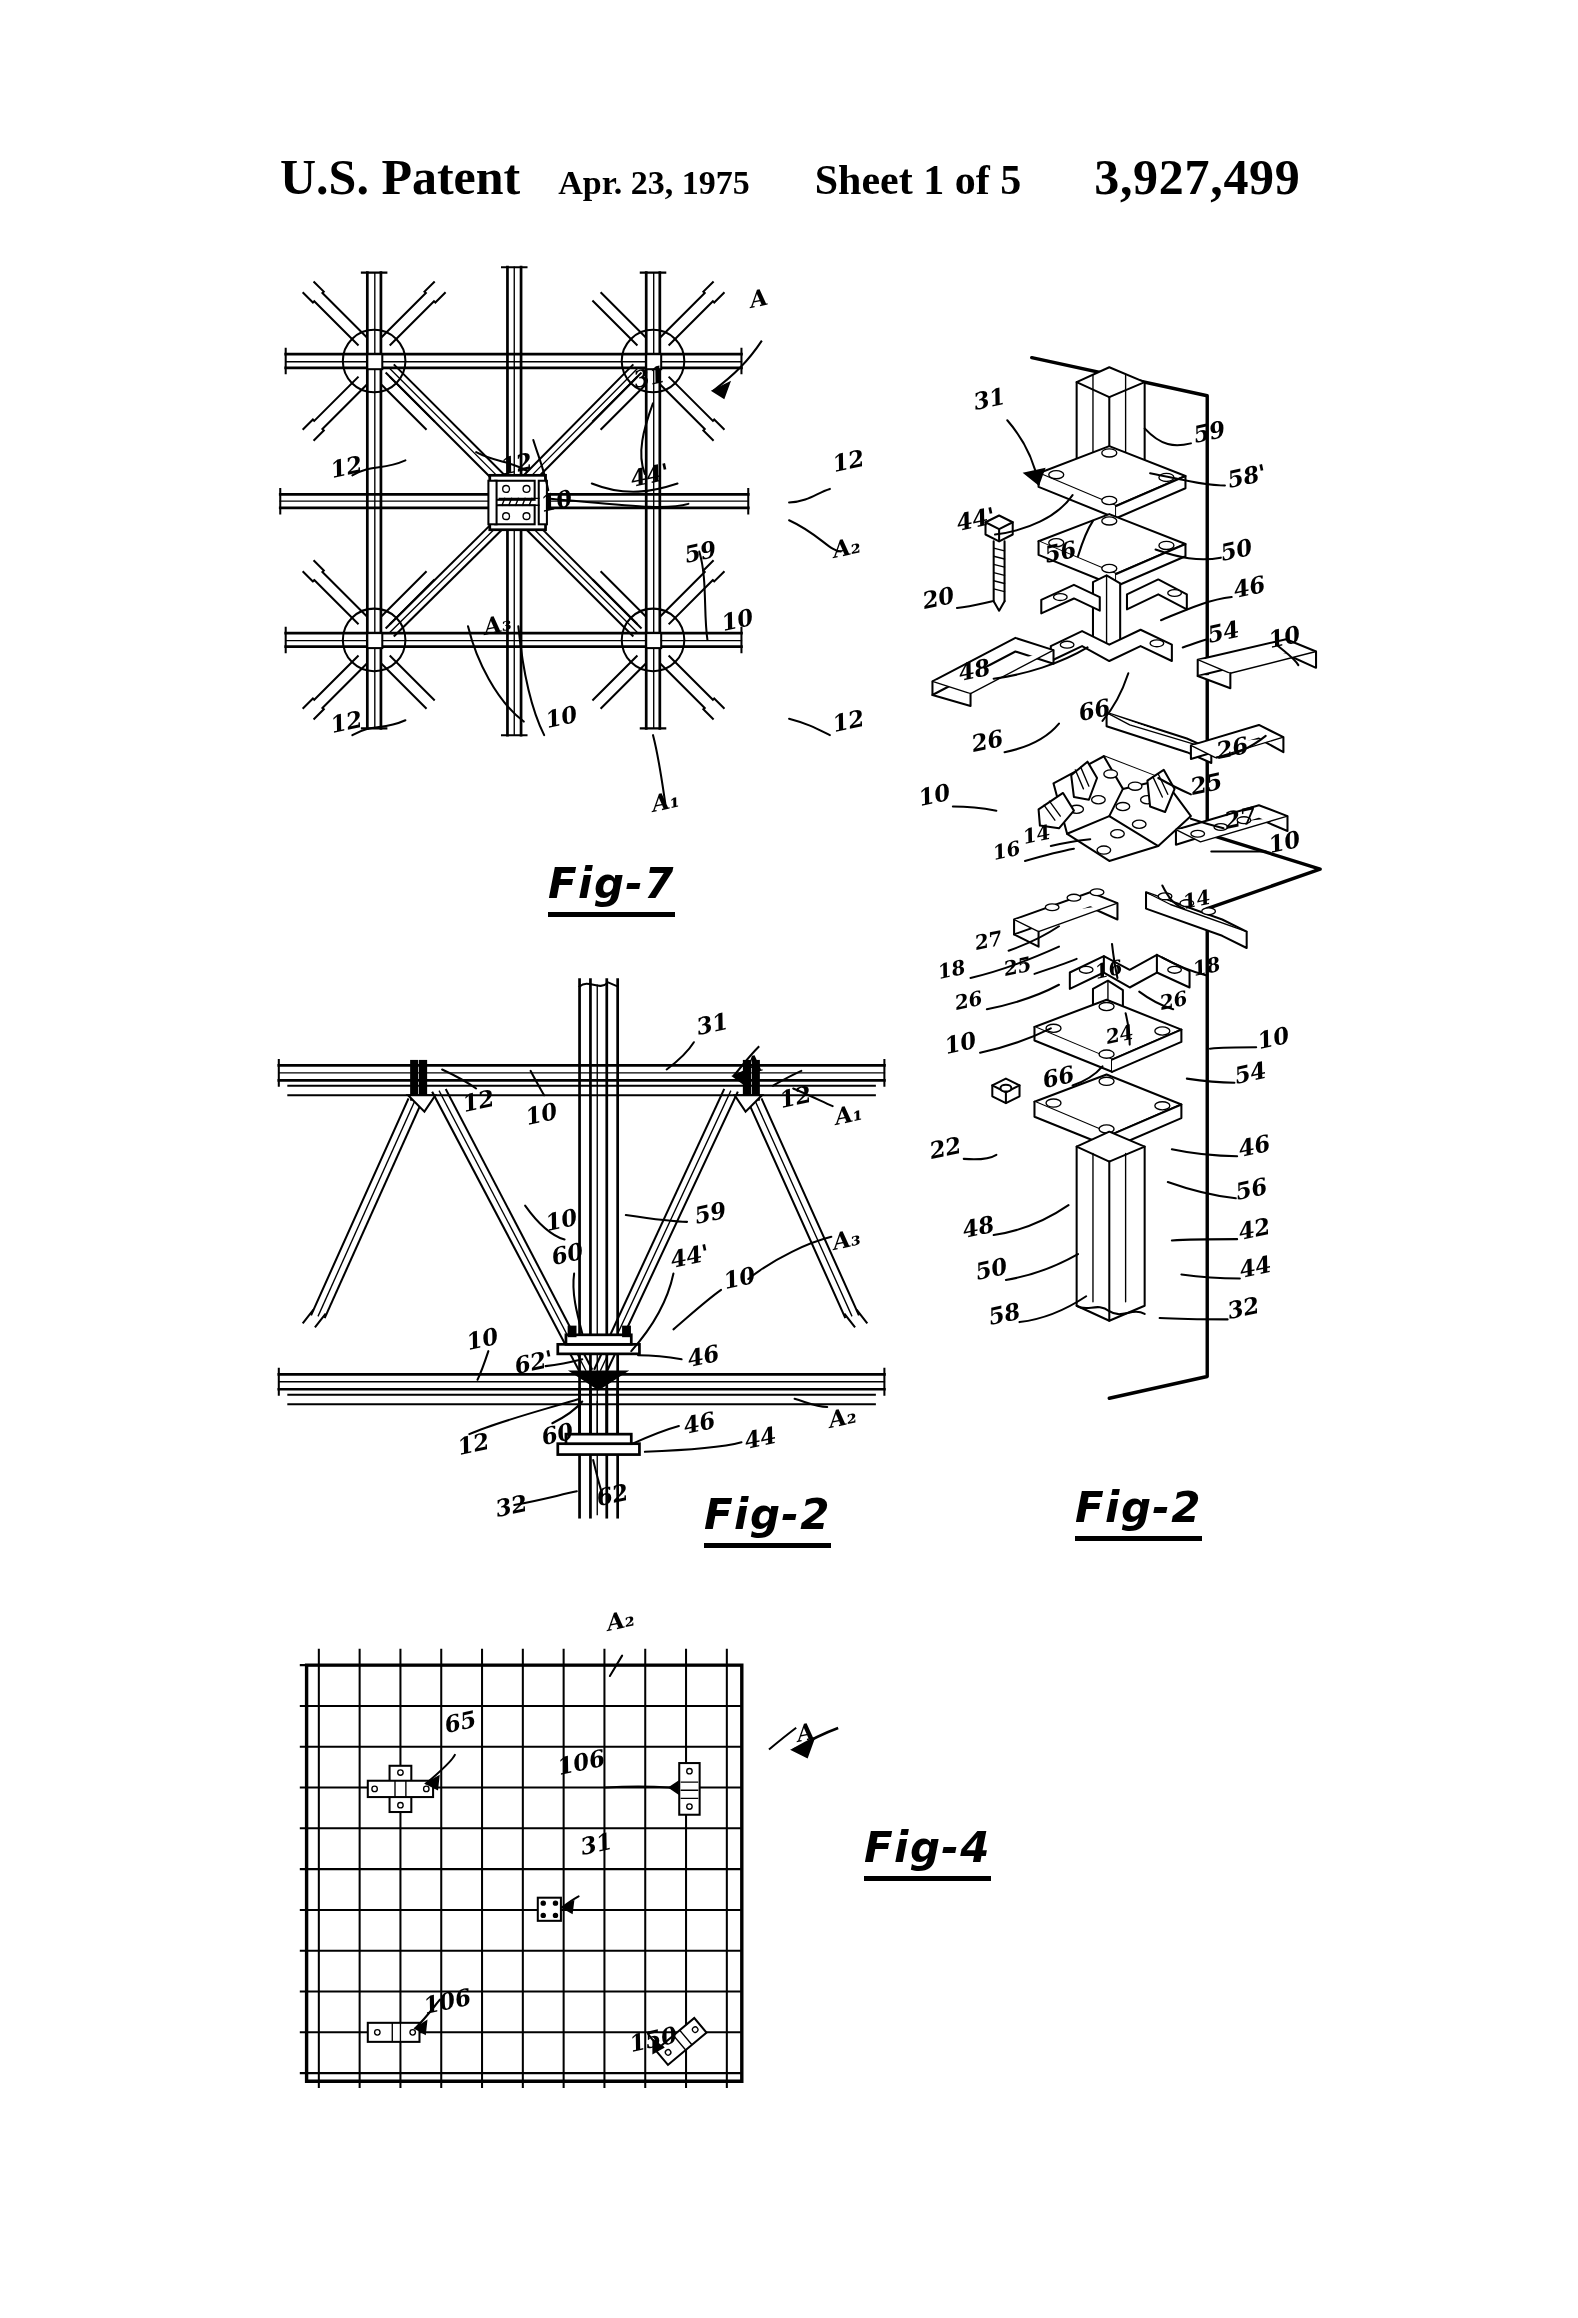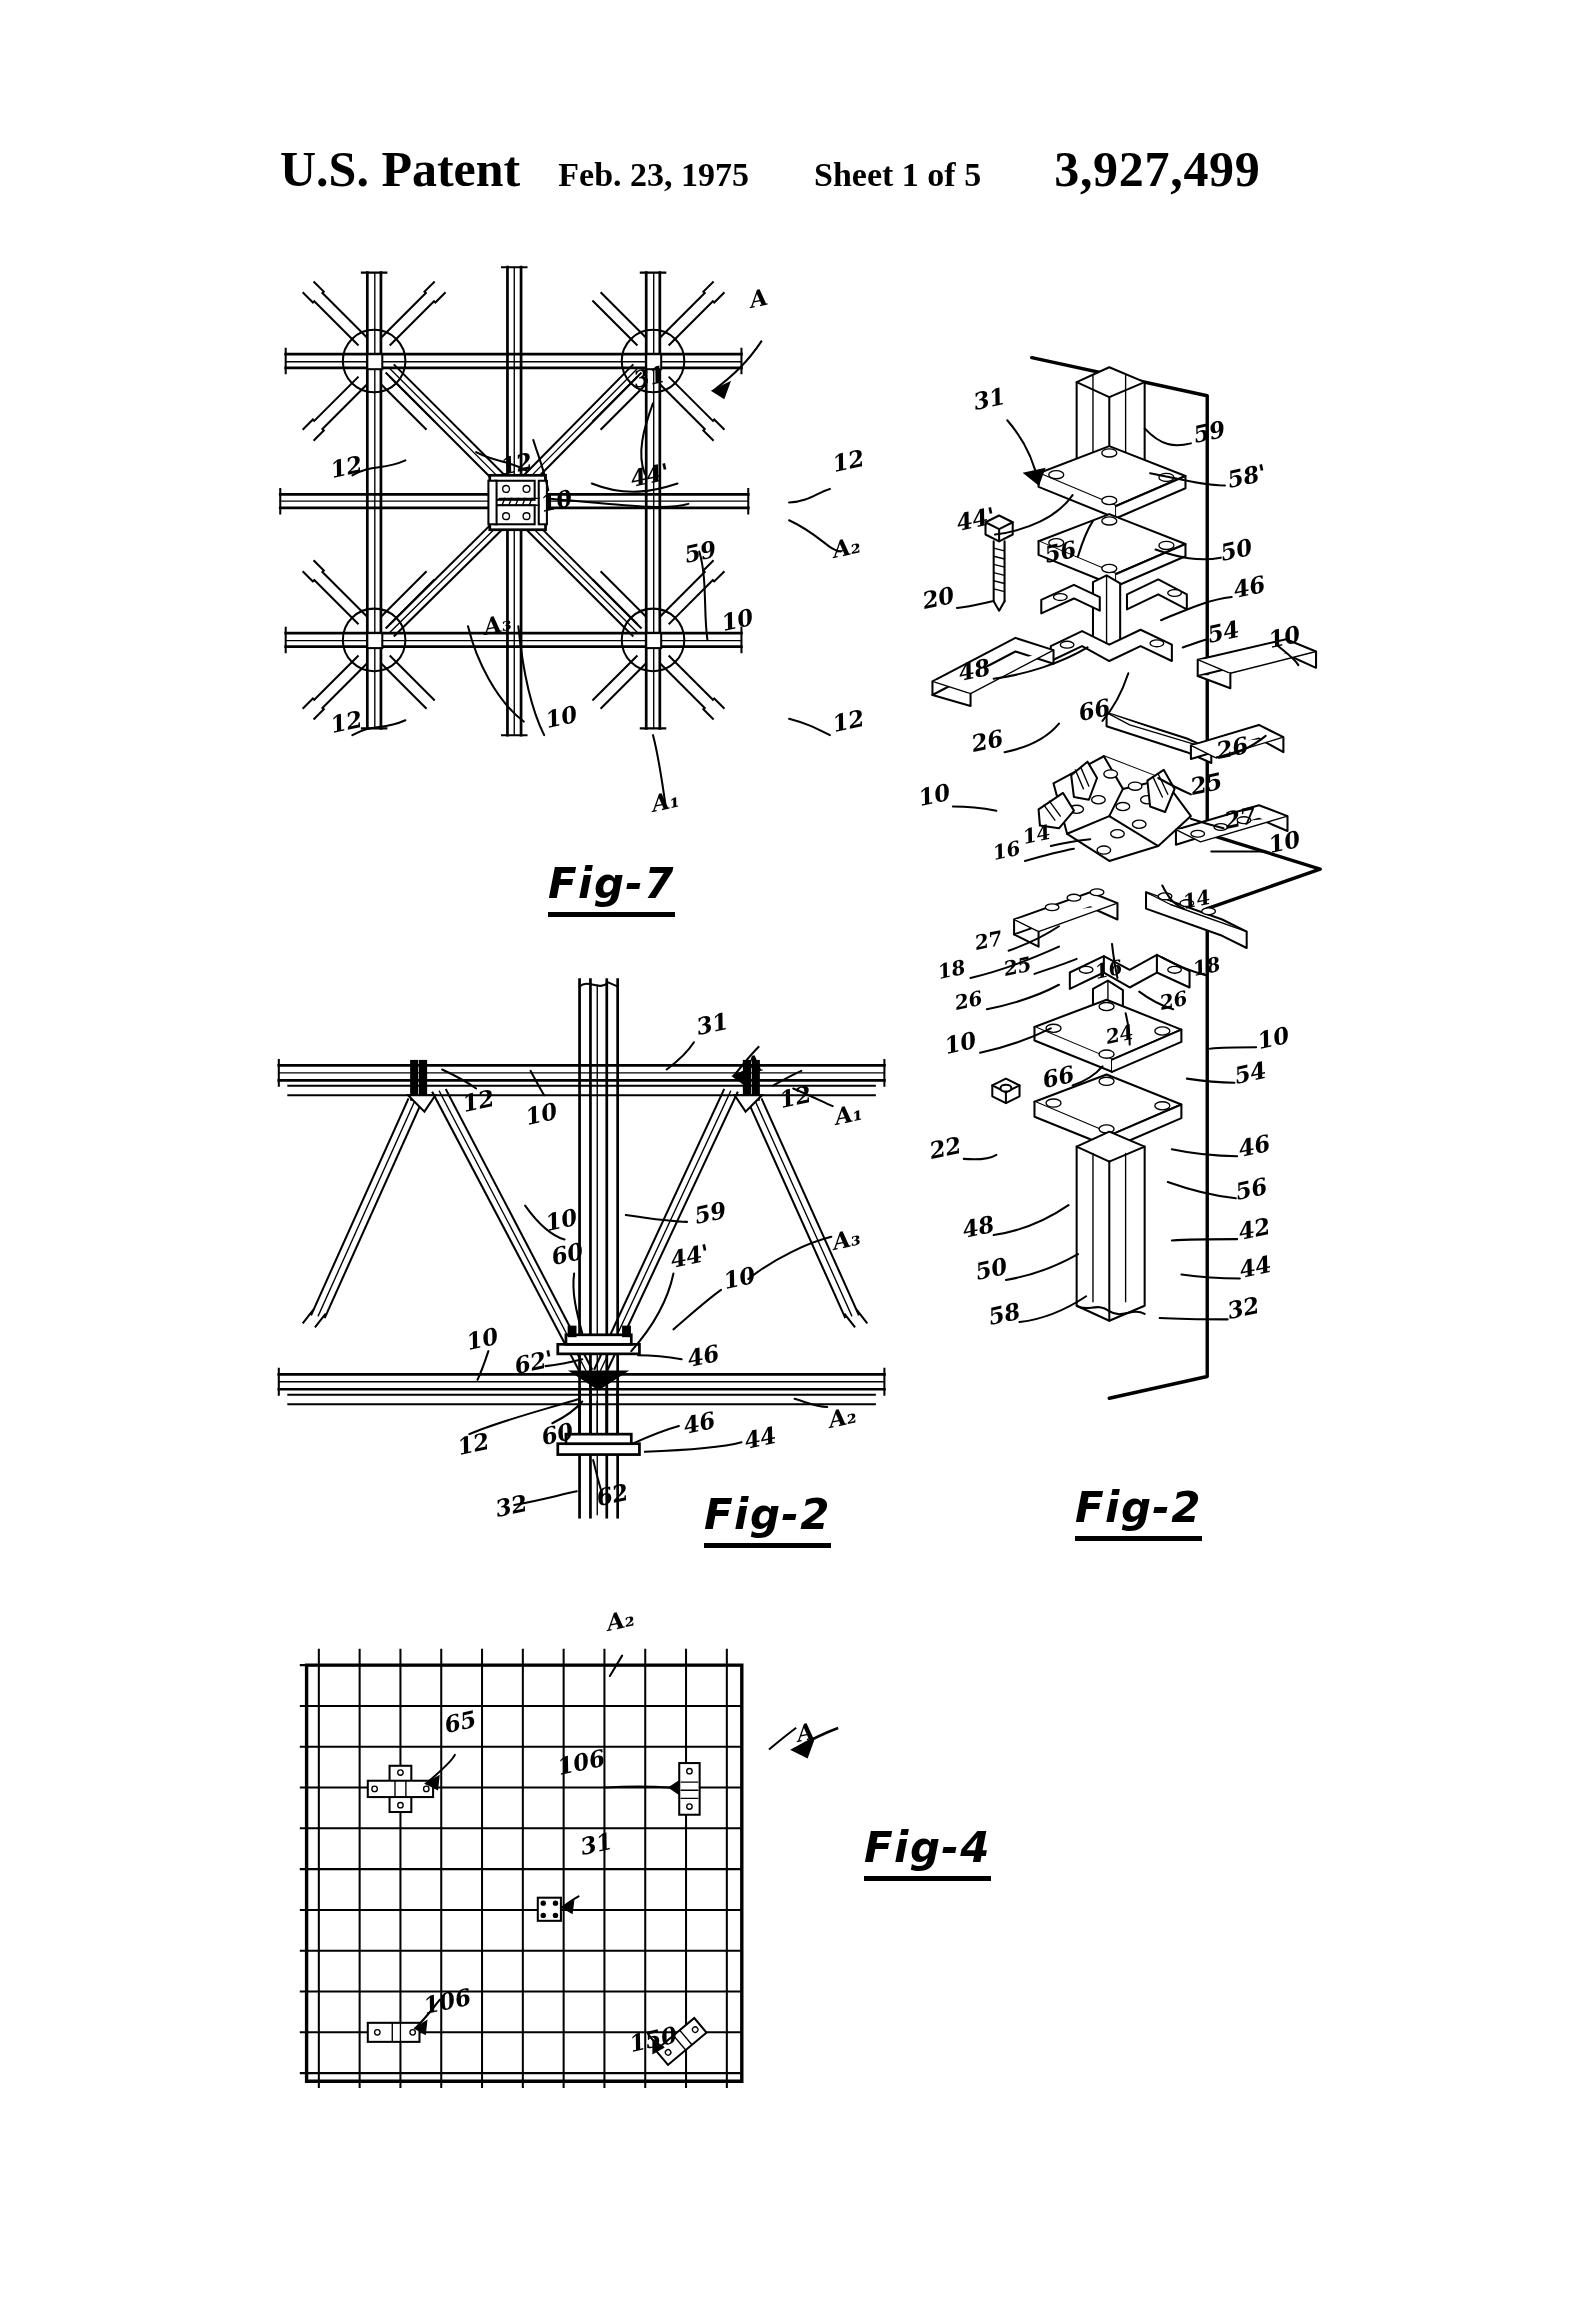--- a/index.html
+++ b/index.html
@@ -11,21 +11,21 @@
     position:relative;
     overflow:hidden;
   }
   .page{position:absolute;inset:0;background:#fff;}
 
   
   .hdr{position:absolute;top:120px;left:0;width:1352px;height:82px;}
   .hdr-row{display:flex;align-items:baseline;padding-left:280px;}
   .hdr-uspat{font-family:"Liberation Serif",serif;font-weight:700;font-size:50px;letter-spacing:0px;}
   .hdr-date{font-family:"Liberation Serif",serif;font-weight:700;font-size:34px;margin-left:38px;}
-  .hdr-sheet{font-family:"Liberation Serif",serif;font-weight:700;font-size:34px;margin-left:65px;margin-top:36px;}
+  .hdr-sheet{font-family:"Liberation Serif",serif;font-weight:700;font-size:42px;margin-left:65px;margin-top:36px;}
   .hdr-num{font-family:"Liberation Serif",serif;font-weight:700;font-size:50px;margin-left:73px;letter-spacing:0.7px;}
 
   
   .fig{position:absolute;}
   svg{display:block;overflow:visible;}
   .ln{stroke:#000;fill:none;}
 
   
   .num{
     position:absolute;
@@ -51,21 +51,21 @@
   }
 </style>
 </head>
 <body>
 
 <div class="page">
 
   <div class="hdr">
     <div class="hdr-row">
       <span class="hdr-uspat">U.S. Patent</span>
-      <span class="hdr-date">Feb. 23, 1975</span>
+      <span class="hdr-date">Apr. 23, 1975</span>
       <span class="hdr-sheet">Sheet 1 of 5</span>
       <span class="hdr-num">3,927,499</span>
     </div>
   </div>
 
   <div class="fig" style="left:272px;top:259px;width:626px;height:585px;">
     <svg width="626" height="585" viewBox="0 0 920 860">
       <defs>
         
       </defs>

